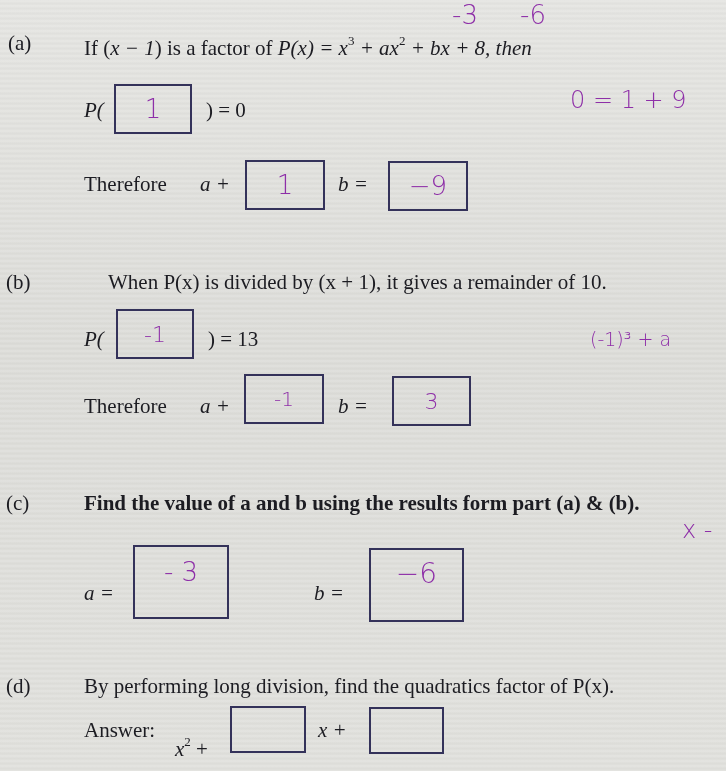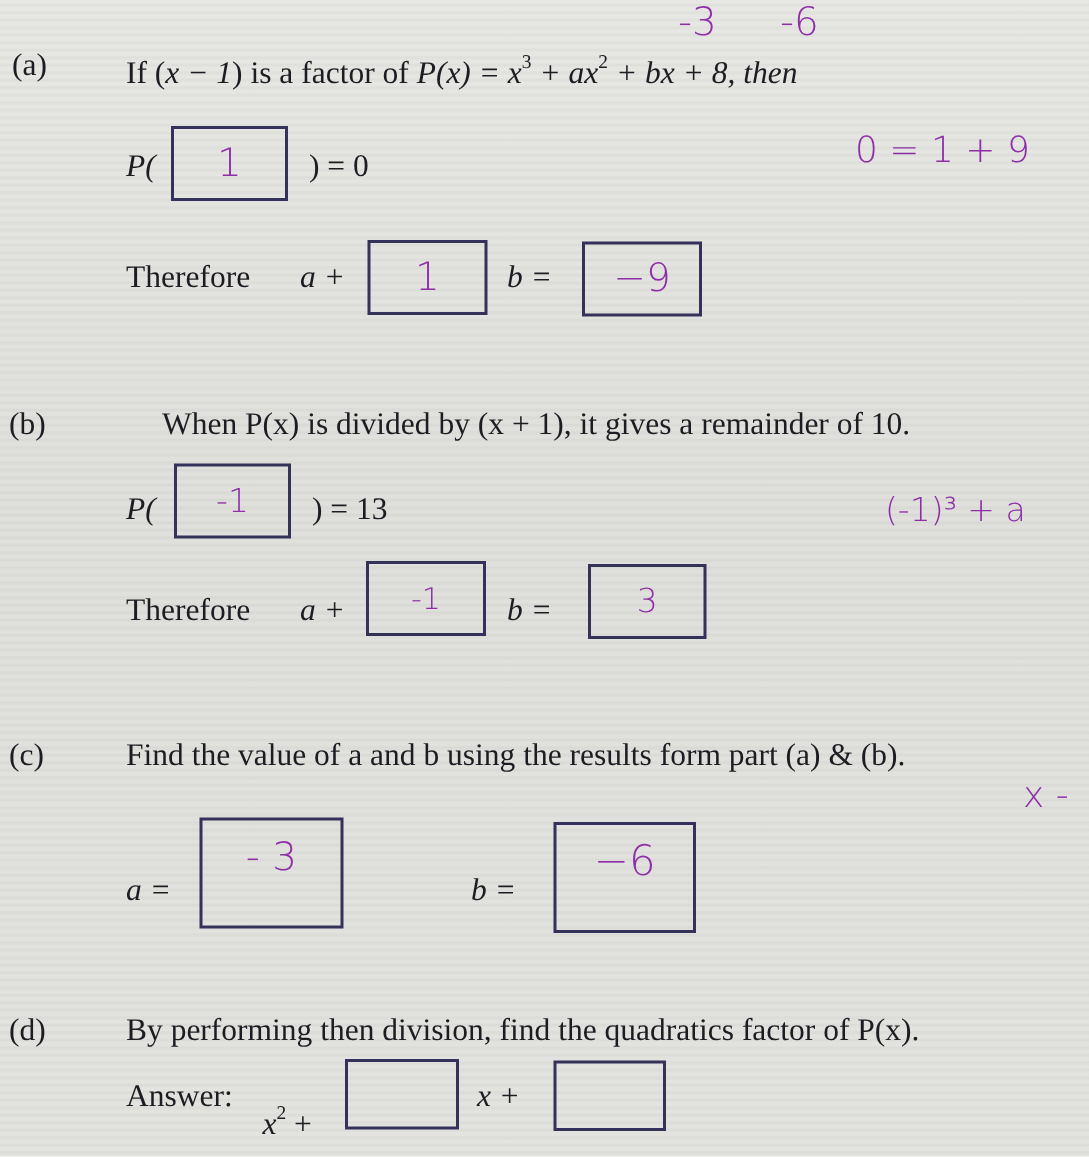--- a/index.html
+++ b/index.html
@@ -61,48 +61,48 @@
 
 <div class="abs lbl" style="left:6px;top:270px;">(b)</div>
 <div class="abs txt" style="left:84px;top:270px;margin-left:24px;">When P(x) is divided by (x + 1), it gives a remainder of 10.</div>
 
 <div class="abs txt" style="left:84px;top:327px;"><i class="m">P(</i></div>
 <div class="box" style="left:116px;top:309px;width:78px;height:50px;">
   <span class="hw" style="font-size:22px;">-1</span>
 </div>
 <div class="abs txt" style="left:208px;top:327px;">) = 13</div>
 
-<div class="abs hw" style="left:590px;top:328px;font-size:22px;">(-1)³ + a</div>
+<div class="abs hw" style="left:590px;top:328px;font-size:19px;">(-1)³ + a</div>
 
 <div class="abs txt" style="left:84px;top:394px;">Therefore</div>
 <div class="abs txt" style="left:200px;top:394px;"><i class="m">a +</i></div>
 <div class="box" style="left:244px;top:374px;width:80px;height:50px;">
   <span class="hw" style="font-size:20px;">-1</span>
 </div>
 <div class="abs txt" style="left:338px;top:394px;"><i class="m">b =</i></div>
 <div class="box" style="left:392px;top:376px;width:79px;height:50px;">
   <span class="hw" style="font-size:22px;">3</span>
 </div>
 
 <div class="abs lbl" style="left:6px;top:491px;">(c)</div>
-<div class="abs txt" style="left:84px;top:491px;">Find the value of a and b using the results form part (a) &amp; (b).</div>
+<div class="abs txt" style="left:84px;top:491px;font-weight:bold;">Find the value of a and b using the results form part (a) &amp; (b).</div>
 
 <div class="abs hw" style="left:682px;top:516px;font-size:24px;">x -</div>
 
 <div class="abs txt" style="left:84px;top:581px;"><i class="m">a =</i></div>
 <div class="box" style="left:133px;top:545px;width:96px;height:74px;">
   <span class="hw" style="font-size:26px;margin-top:-20px;">- 3</span>
 </div>
 <div class="abs txt" style="left:314px;top:581px;"><i class="m">b =</i></div>
 <div class="box" style="left:369px;top:548px;width:95px;height:74px;">
   <span class="hw" style="font-size:28px;margin-top:-24px;">−6</span>
 </div>
 
 <div class="abs lbl" style="left:6px;top:674px;">(d)</div>
-<div class="abs txt" style="left:84px;top:674px;">By performing then division, find the quadratics factor of P(x).</div>
+<div class="abs txt" style="left:84px;top:674px;">By performing long division, find the quadratics factor of P(x).</div>
 
 <div class="abs txt" style="left:84px;top:718px;">Answer:</div>
 <div class="abs txt" style="left:175px;top:732px;"><i class="m">x</i><sup>2</sup> <span>+</span></div>
 <div class="box" style="left:230px;top:706px;width:76px;height:47px;">
   <span class="hw" style="font-size:22px;"></span>
 </div>
 <div class="abs txt" style="left:318px;top:718px;"><i class="m">x +</i></div>
 <div class="box" style="left:369px;top:707px;width:75px;height:47px;">
   <span class="hw" style="font-size:22px;"></span>
 </div>

